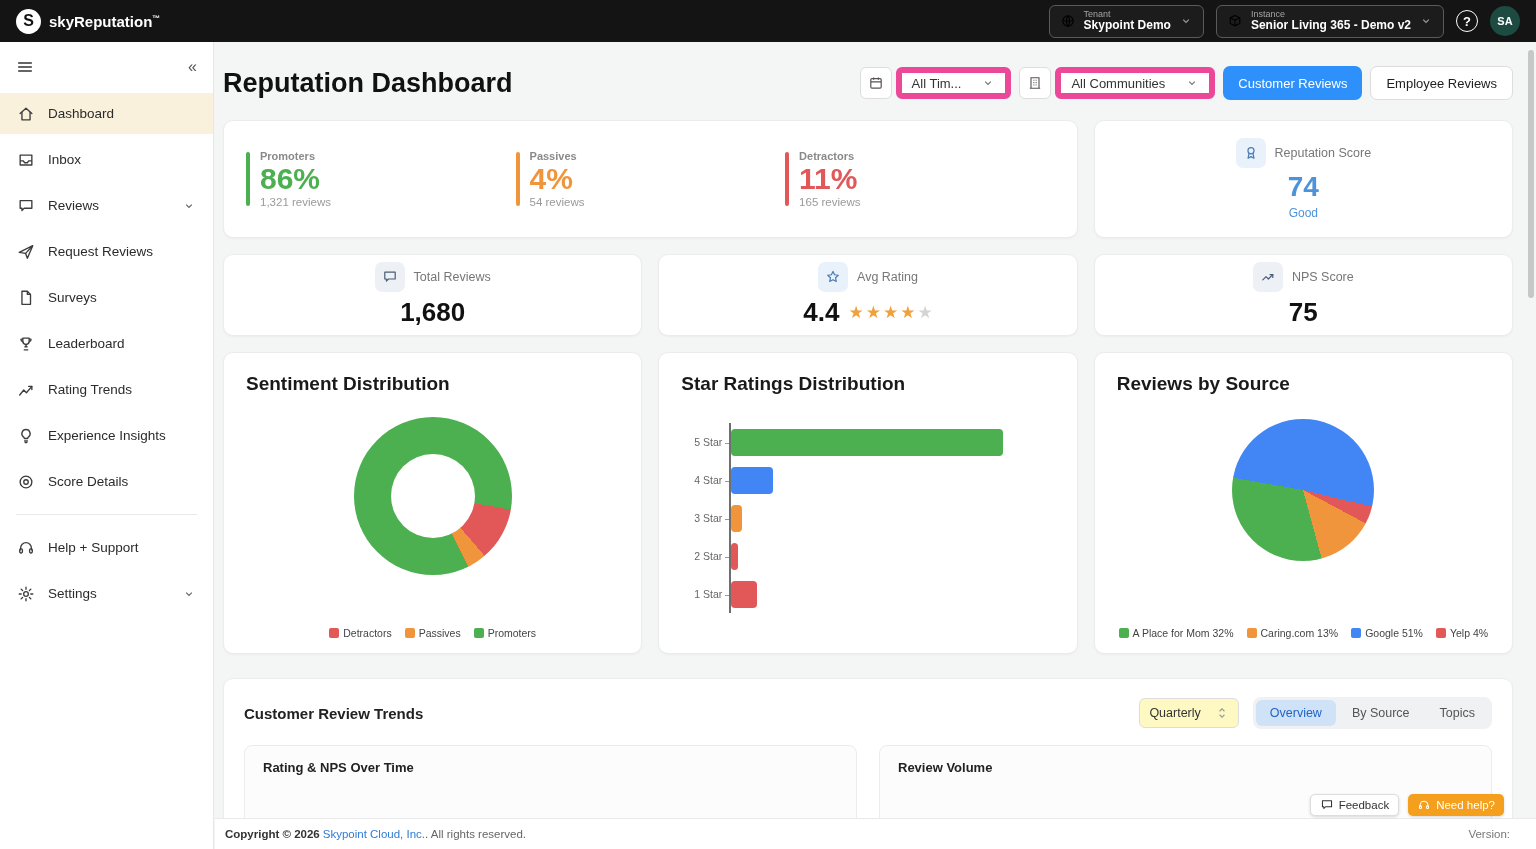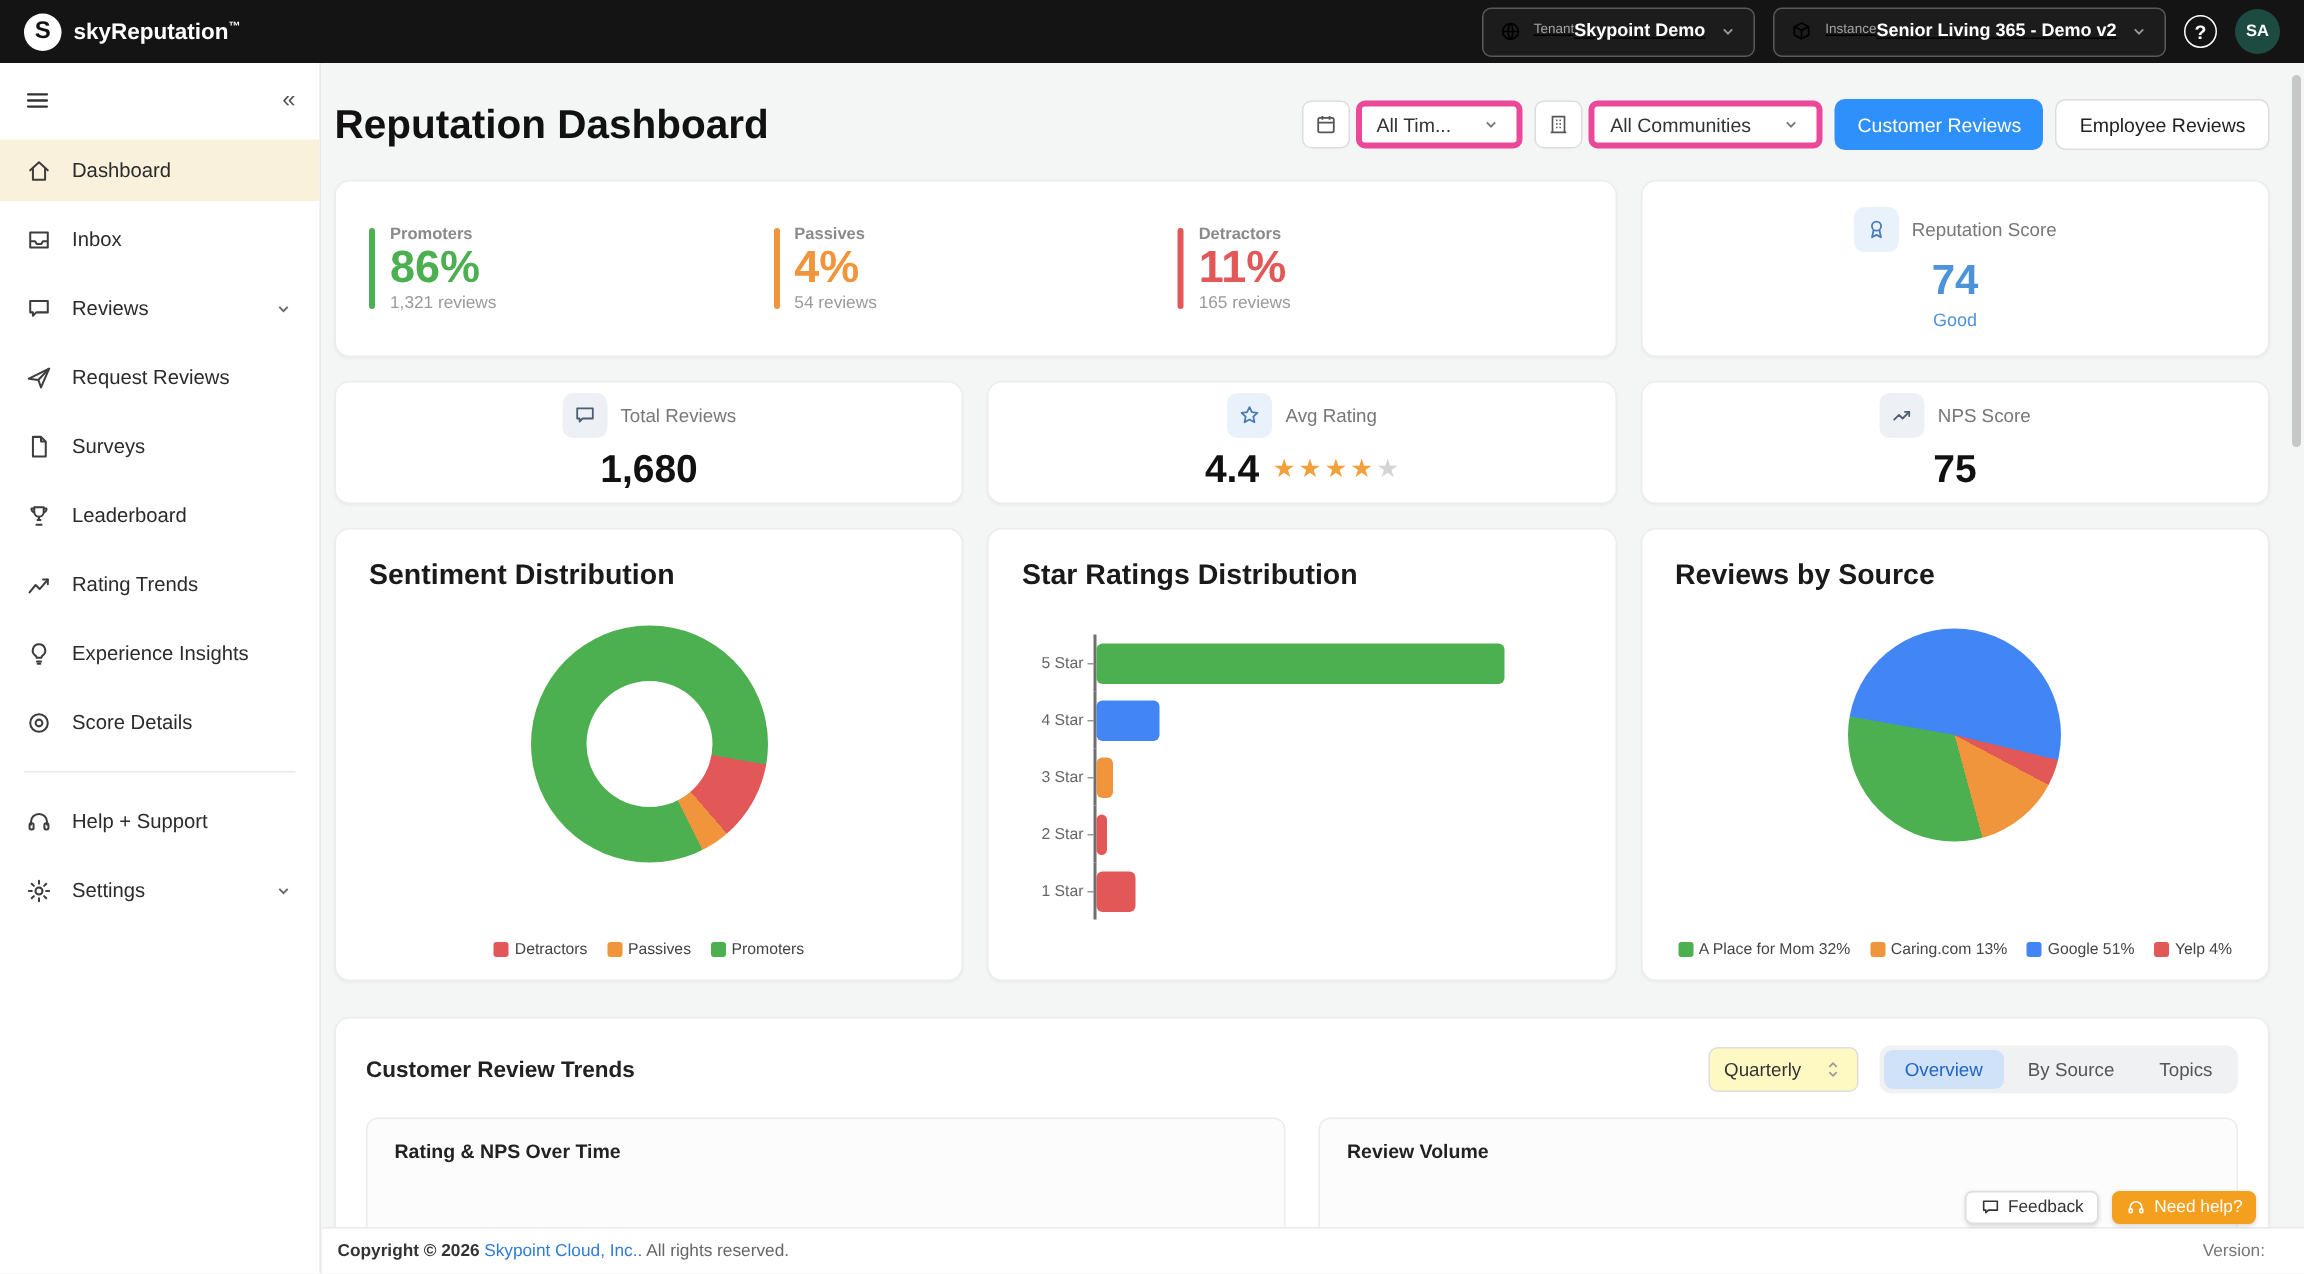--- a/index.html
+++ b/index.html
@@ -6,21 +6,21 @@
   html,body { width:1536px; height:849px; overflow:hidden; font-family:"Liberation Sans",sans-serif; background:#f4f5f5; position:relative; }
 
   
   .topbar { position:absolute; top:0; left:0; right:0; height:42px; background:#141414; display:flex; align-items:center; padding:0 16px; z-index:40; }
   .brand { display:flex; align-items:center; gap:8px; }
   .logo-circle { width:25px; height:25px; border-radius:50%; background:#fff; color:#111; font-weight:bold; font-size:16px; display:flex; align-items:center; justify-content:center; }
   .brand-name { color:#fff; font-size:15px; font-weight:600; }
   .brand-tm { color:#fff; font-size:8px; vertical-align:super; }
   .topbar-right { margin-left:auto; display:flex; align-items:center; gap:12px; }
   .env-box { height:33px; border:1px solid #5a5a5a; border-radius:6px; background:#1c1c1c; display:flex; align-items:center; gap:8px; padding:0 10px; cursor:pointer; }
-  .env-texts { display:flex; flex-direction:row; line-height:1.15;text-decoration:underline; }
+  .env-texts { display:flex; flex-direction:column; line-height:1.15; }
   .env-label { font-size:9px; color:#a3a3a3; }
   .env-value { font-size:12px; color:#fff; font-weight:600; }
   .chev { color:#9a9a9a; }
   .help-circle { width:22px; height:22px; border-radius:50%; border:1.6px solid #fff; color:#fff; font-size:13px; font-weight:600; display:flex; align-items:center; justify-content:center; cursor:pointer; }
   .avatar { width:30px; height:30px; border-radius:50%; background:#1d4b41; color:#fff; font-size:11px; font-weight:700; display:flex; align-items:center; justify-content:center; cursor:pointer; }
 
   
   .sidebar { position:absolute; top:42px; left:0; bottom:0; width:214px; background:#fff; border-right:1px solid #e6e6e6; padding-top:6px; z-index:20; }
   .side-top { display:flex; align-items:center; justify-content:space-between; padding:10px 16px 12px 16px; }
   .collapse { color:#555; font-size:16px; cursor:pointer; }
@@ -34,21 +34,21 @@
   .ic16 { width:16px; height:16px; display:block; }
   .ic14 { width:14px; height:14px; display:block; }
 
   
   .main { position:absolute; left:215px; top:42px; right:0; bottom:31px; overflow:hidden; padding:24px 23px 0 8px; }
   .header-row { display:flex; align-items:center; margin-bottom:20px; }
   .page-title { font-size:27px; font-weight:700; color:#111; }
   .header-controls { margin-left:auto; display:flex; align-items:center; gap:8px; }
   .filter-group { display:flex; align-items:center; gap:4px; }
   .icon-btn { width:32px; height:32px; border:1px solid #ddd; border-radius:6px; background:#fff; display:flex; align-items:center; justify-content:center; color:#555; cursor:pointer; }
-  .select { height:32px; border:4px solid #ec4899; border-radius:6px; background:#fff; display:flex; align-items:center; padding:0 10px; gap:20px; font-size:13px; color:#333; cursor:pointer; }
+  .select { height:32px; border:6px solid #ec4899; border-radius:6px; background:#fff; display:flex; align-items:center; padding:0 10px; gap:20px; font-size:13px; color:#333; cursor:pointer; }
   .select .chev { color:#777; }
   .select.disabled { color:#c3c3c3; background:#fcfcfc; border-color:#e9e9e9; cursor:default; }
   .select.disabled .chev { color:#d5d5d5; }
   .btn { height:34px; border-radius:7px; padding:0 15px; font-size:13px; font-weight:500; display:flex; align-items:center; cursor:pointer; }
   .btn-primary { background:#2e90fa; color:#fff; }
   .btn-secondary { background:#fff; color:#222; border:1px solid #ddd; }
 
   .grid { display:grid; grid-template-columns:1fr 1fr 1fr; gap:16px; }
   .card { background:#fff; border:1px solid #ececec; border-radius:10px; box-shadow:0 1px 2px rgba(16,24,40,.04); }
 

